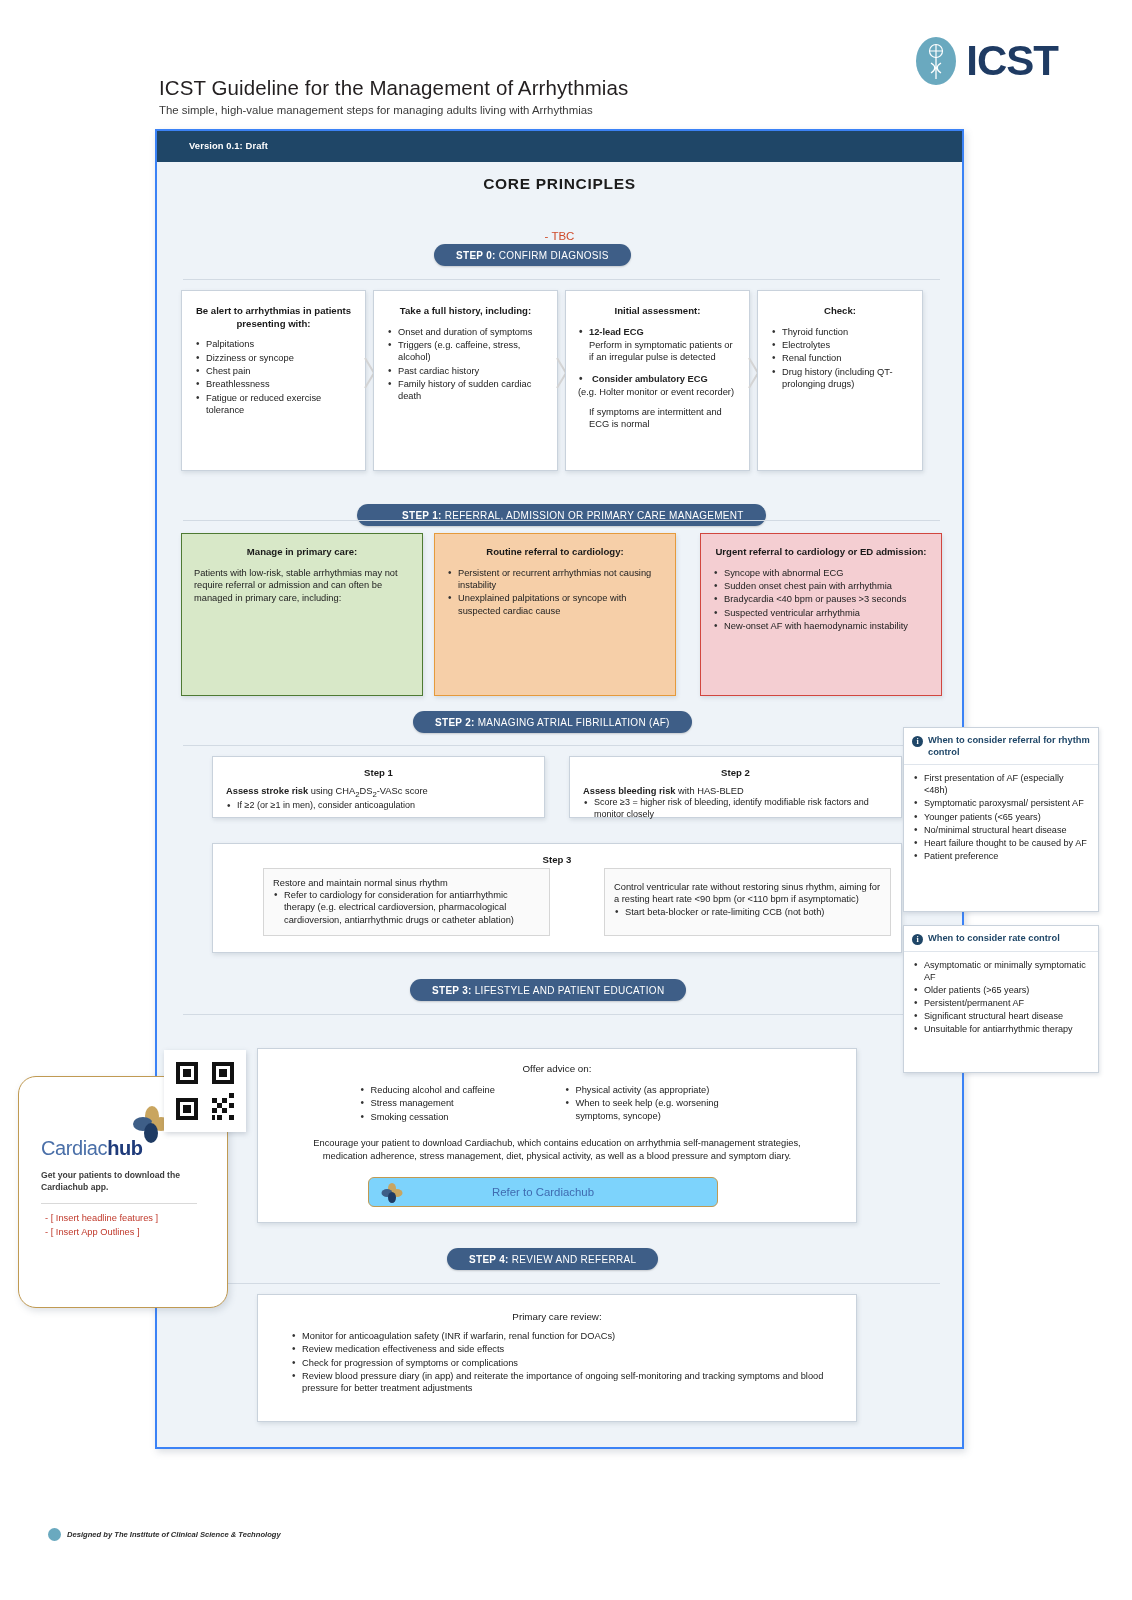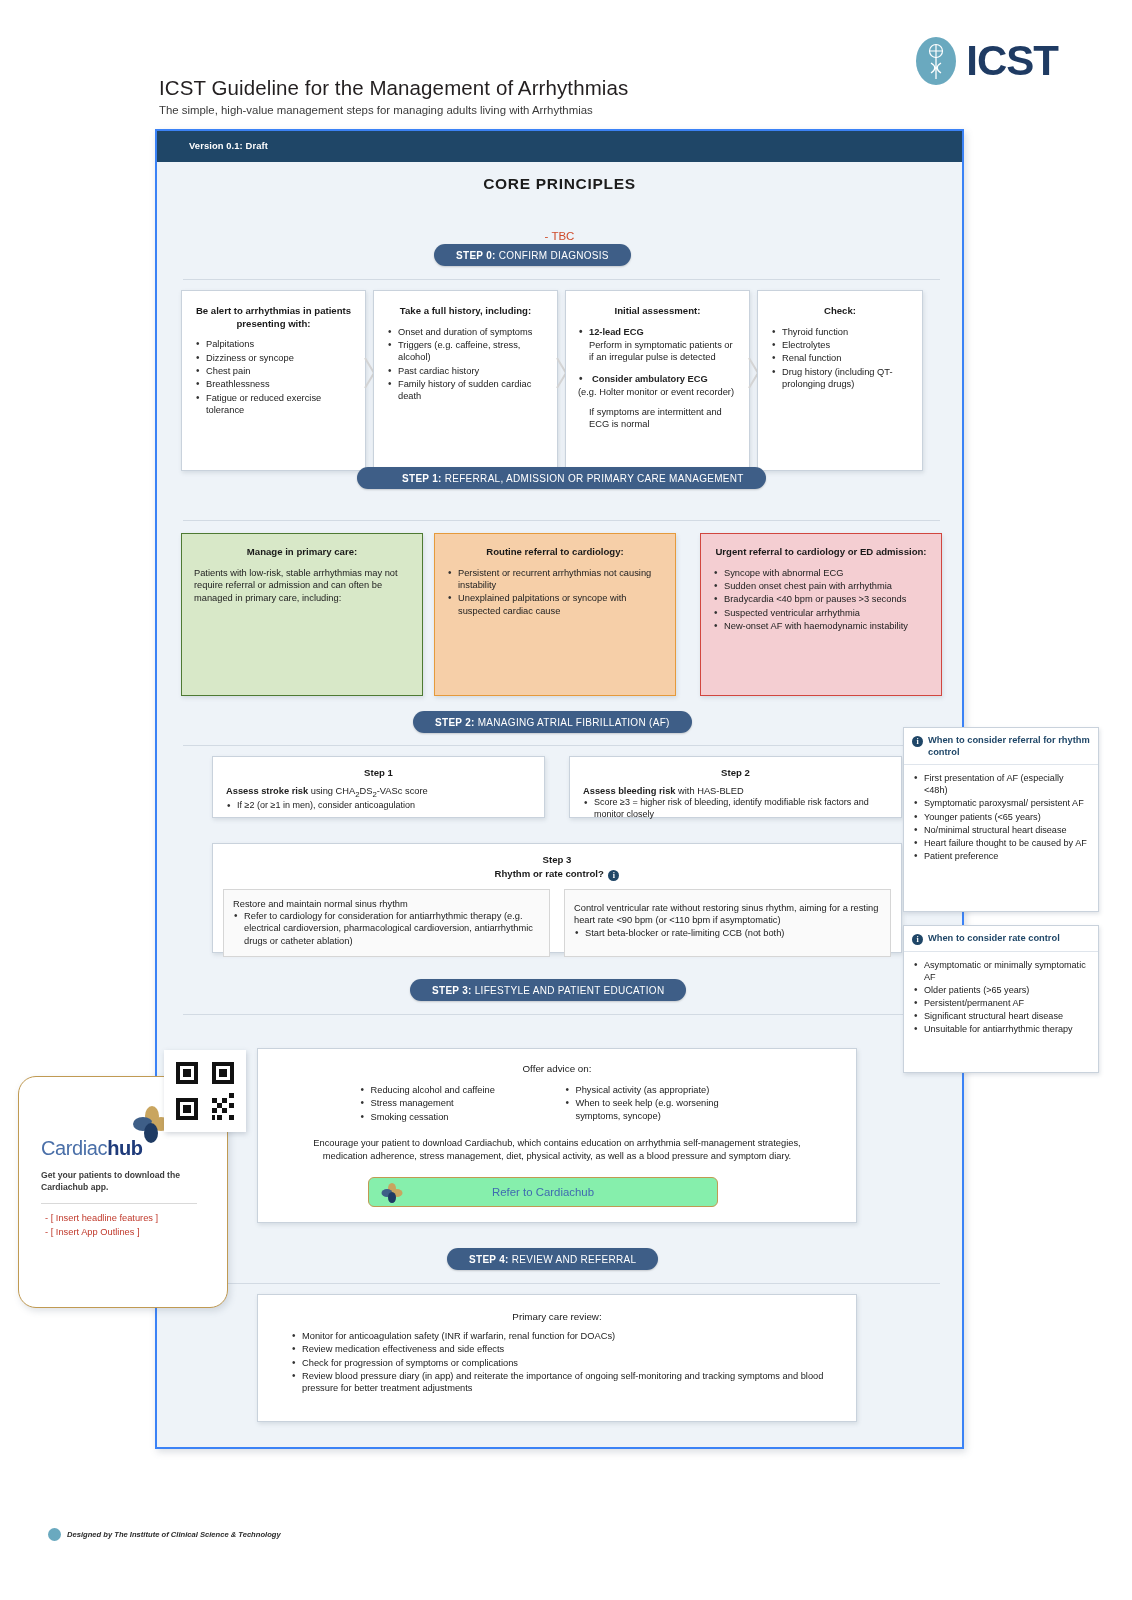--- a/index.html
+++ b/index.html
@@ -101,21 +101,21 @@
   .info-i {
     flex: 0 0 auto; width: 11px; height: 11px; border-radius: 50%;
     background: #1f4667; color: #fff; font-size: 8px; font-weight: 700;
     display: flex; align-items: center; justify-content: center;
     font-family: "Liberation Serif", serif; margin-top: .5px;
   }
   .side-body { padding: 7px 9px 9px 9px; }
   .side-body ul.b li { font-size: 9.1px; }
 
   
-  .subbox { background: #fafafa; border: 1px solid #d6d6d6; }
+  .subbox { background: #fafafa; border: 1px solid #d6d6d6; margin-left: 40px; }
 
   
   .promo {
     position: absolute; left: 18px; top: 1076px; width: 210px; height: 232px;
     background: #ffffff; border: 1.4px solid #c09a52; border-radius: 18px;
     box-shadow: 2px 3px 7px rgba(90,105,125,.2);
   }
   .promo-logo { position: absolute; left: 22px; top: 60px; font-size: 20px; letter-spacing: -.4px; }
   .promo-logo .c1 { color: #4a6fa8; font-weight: 400; }
   .promo-logo .c2 { color: #1f3b7a; font-weight: 700; }
@@ -123,21 +123,21 @@
   .promo-rule { position: absolute; left: 22px; top: 126px; width: 156px; height: 1px; background: #d9d9d9; }
   .promo-list { position: absolute; left: 26px; top: 134px; font-size: 9.3px; color: #c0392b; line-height: 1.55; }
   .qr {
     position: absolute; left: 164px; top: 1050px; width: 82px; height: 82px;
     background: #fff; box-shadow: 1px 2px 5px rgba(80,95,115,.25);
     display: flex; align-items: center; justify-content: center;
   }
 
   
   .refer-btn {
-    position: absolute; border: 1.2px solid #c09a52; border-radius: 6px; background: #86efac;
+    position: absolute; border: 1.2px solid #c09a52; border-radius: 6px; background: #7dd3fc;
     display: flex; align-items: center; justify-content: center; gap: 0;
   }
   .refer-btn .lbl { font-size: 11.4px; color: #3f6bb0; }
 
   
   .footer { position: absolute; left: 48px; top: 1528px; display: flex; align-items: center; gap: 6px; }
   .footer .fl { width: 13px; height: 13px; border-radius: 50%; background: #6aa9bf; }
   .footer .ft { font-size: 7.6px; font-weight: 700; font-style: italic; color: #2b2b2b; }
 
   .center { text-align: center; }
@@ -221,21 +221,21 @@
   <div class="card" style="left:600px; top:159px; width:166px; height:181px; padding:14px 13px;">
     <div class="card-h">Check:</div>
     <ul class="b">
       <li>Thyroid function</li>
       <li>Electrolytes</li>
       <li>Renal function</li>
       <li>Drug history (including QT-prolonging drugs)</li>
     </ul>
   </div>
 
-  <div class="pill" style="left:200px; top:336px;padding-left:45px;">
+  <div class="pill" style="left:200px; top:373px;padding-left:45px;">
     <b>STEP 1:</b>
       <span> REFERRAL, ADMISSION OR PRIMARY CARE MANAGEMENT</span>
   </div>
   <div class="divider" style="left:26px; top:389px; width:757px;"></div>
 
   <div class="card box-green" style="left:24px; top:402px; width:242px; height:163px; padding:12px 12px;">
     <div class="card-h">Manage in primary care:</div>
     <div class="ptxt">Patients with low-risk, stable arrhythmias may not require referral or admission and can often be managed in primary care, including:</div>
   </div>
 
@@ -279,24 +279,20 @@
     <div class="ptxt">
       <b>Assess bleeding risk</b><span> with HAS-BLED</span>
     </div>
     <ul class="b">
       <li style="font-size:9px;">Score ≥3 = higher risk of bleeding, identify modifiable risk factors and monitor closely</li>
     </ul>
   </div>
 
   <div class="card" style="left:55px; top:712px; width:690px; height:110px; padding:10px 10px;">
     <div class="card-h" style="margin-bottom:1px;">Step 3</div>
-    <div class="center" style="font-size:9.6px; font-weight:700; margin-bottom:8px;">
-      <span>Rhythm or rate control?</span>
-      <span class="info-i" style="display:inline-flex; vertical-align:-1px; margin-left:2px;">i</span>
-    </div>
     <div class="two-col">
       <div class="subbox" style="width:333px; height:68px; padding:8px 9px;">
         <div class="ptxt">Restore and maintain normal sinus rhythm</div>
         <ul class="b">
           <li>Refer to cardiology for consideration for antiarrhythmic therapy (e.g. electrical cardioversion, pharmacological cardioversion, antiarrhythmic drugs or catheter ablation)</li>
         </ul>
       </div>
       <div class="subbox" style="width:333px; height:68px; padding:12px 9px;">
         <div class="ptxt">Control ventricular rate without restoring sinus rhythm, aiming for a resting heart rate &lt;90 bpm (or &lt;110 bpm if asymptomatic)</div>
         <ul class="b">

